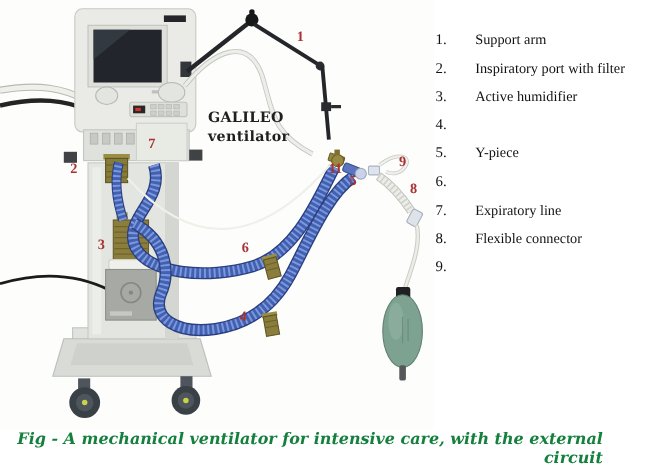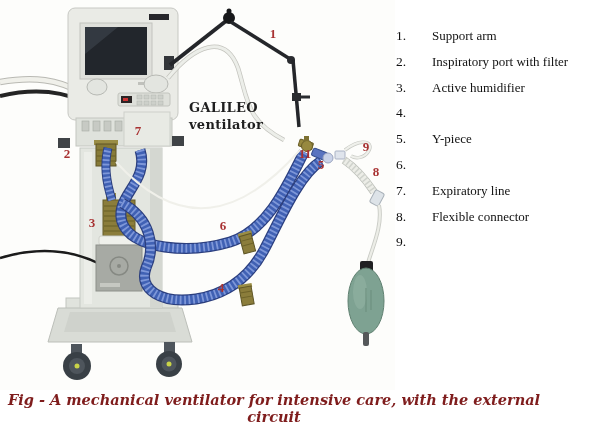--- a/index.html
+++ b/index.html
@@ -16,23 +16,23 @@
   .device-label{
     position:absolute;left:189px;top:99px;
     font-family:"DejaVu Serif", serif;font-weight:bold;font-size:13px;
     color:#1f1f1f;line-height:17px;white-space:pre-line;letter-spacing:.3px;
   }
   .legend{position:absolute;left:396px;top:28px;width:204px;}
   .legend-row{display:flex;height:25.8px;align-items:flex-start;}
   .legend-num{width:36px;flex:0 0 36px;font-size:13.5px;color:#111;}
   .legend-label{flex:1;font-size:13px;color:#111;}
   .caption{
-    position:absolute;left:0;top:391px;width:548px;text-align:center;
+    position:absolute;left:0;top:391px;width:548px;text-align:right;
     font-family:"DejaVu Serif", serif;font-weight:bold;font-style:italic;
-    font-size:14.5px;color:#7f1d1d;
+    font-size:14.5px;color:#15803d;
   }
 </style>
 </head>
 <body>
 
 <svg class="photo" viewBox="0 0 395 390" width="395" height="390">
   <rect x="0" y="0" width="395" height="390" fill="#fdfdfb"></rect>
 
   <g>
     <circle cx="178" cy="331" r="10" fill="#3a4046"></circle>

